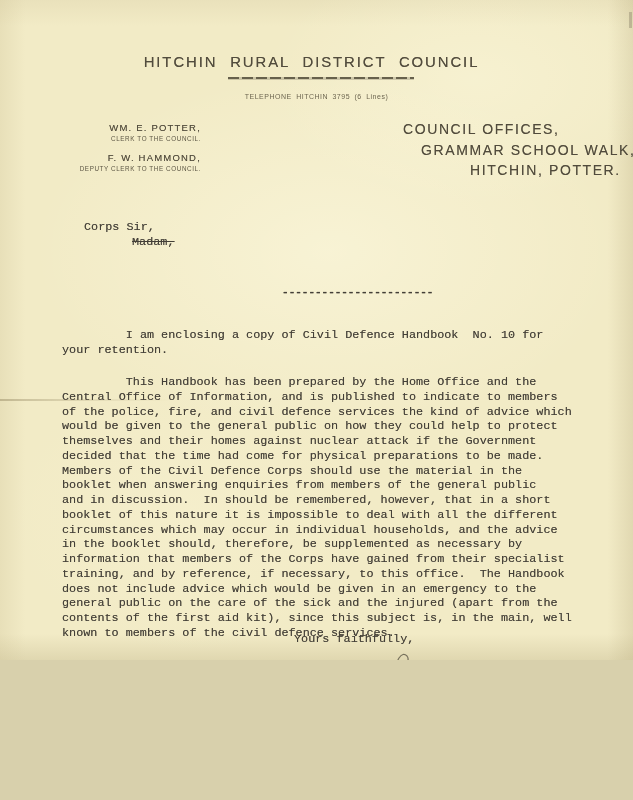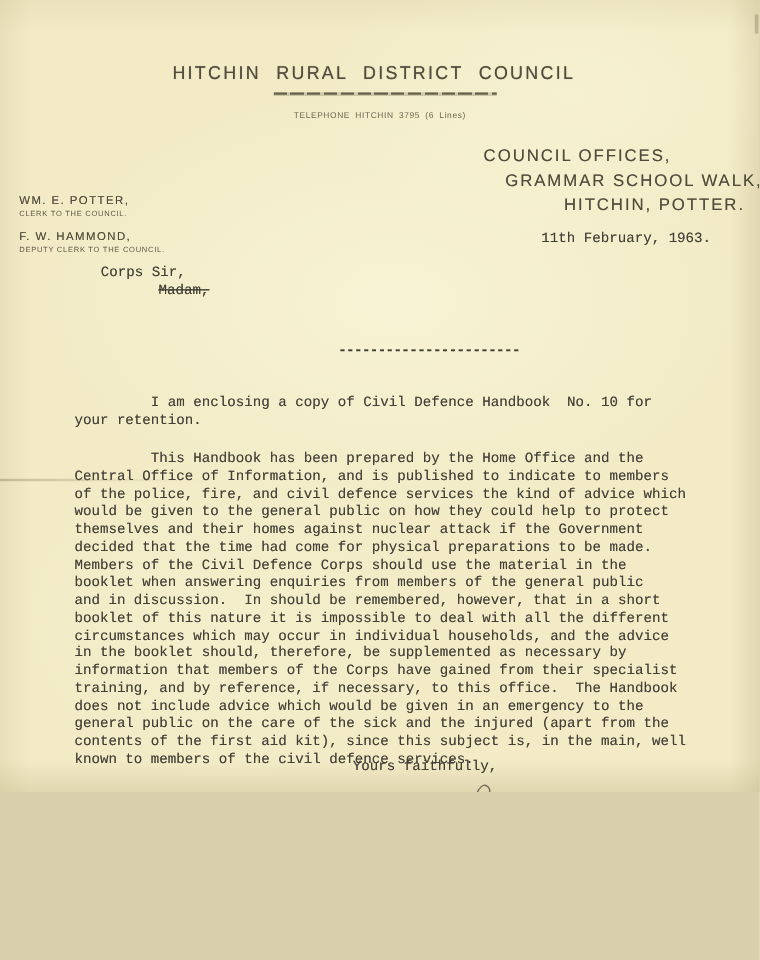--- a/index.html
+++ b/index.html
@@ -44,24 +44,23 @@
     left: 0; right: 0; top: 93px;
     text-align: center;
     font-family: "Liberation Sans", sans-serif;
     font-size: 7px;
     letter-spacing: 0.5px;
     word-spacing: 2px;
     color: #6d6650;
   }
   .officials {
     left: 16px; top: 122px; width: 185px;
-    text-align: left;
+    text-align: right;
     font-family: "Liberation Sans", sans-serif;
     color: #514b3c;
-    margin-top: 40px;
   }
   .off-name { font-size: 9.5px; letter-spacing: 1.2px; line-height: 12px; text-shadow: 0 0 0.5px rgba(81,75,60,0.6); }
   .off-role { font-size: 6.3px; letter-spacing: 0.6px; line-height: 9px; margin-bottom: 9px; color: #5c5644; }
   .addr-line {
     font-family: "Liberation Sans", sans-serif;
     font-size: 14px; letter-spacing: 1.6px;
     color: #514b3c; white-space: nowrap;
     text-shadow: 0 0 0.5px rgba(81,75,60,0.55);
   }
 
@@ -119,21 +118,20 @@
     <div class="off-name">WM. E. POTTER,</div>
     <div class="off-role">CLERK TO THE COUNCIL.</div>
     <div class="off-name">F. W. HAMMOND,</div>
     <div class="off-role">DEPUTY CLERK TO THE COUNCIL.</div>
   </div>
 
   <div class="abs addr-line" style="left:403px; top:121px;">COUNCIL OFFICES,</div>
   <div class="abs addr-line" style="left:421px; top:142px;text-align:center;">GRAMMAR SCHOOL WALK,</div>
   <div class="abs addr-line" style="left:470px; top:162px;">HITCHIN, POTTER.</div>
 
-  <div class="abs type date-line">11th February, 1963.</div>
 
   <div class="abs type salutation-1">Corps Sir,</div>
   <div class="abs type salutation-2">Madam,</div>
 
   <div class="abs type subject">
     <span class="subject-rule">-----------------------</span>
   </div>
 
   <div class="abs type para1">         I am enclosing a copy of Civil Defence Handbook  No. 10 for
 your retention.</div>

